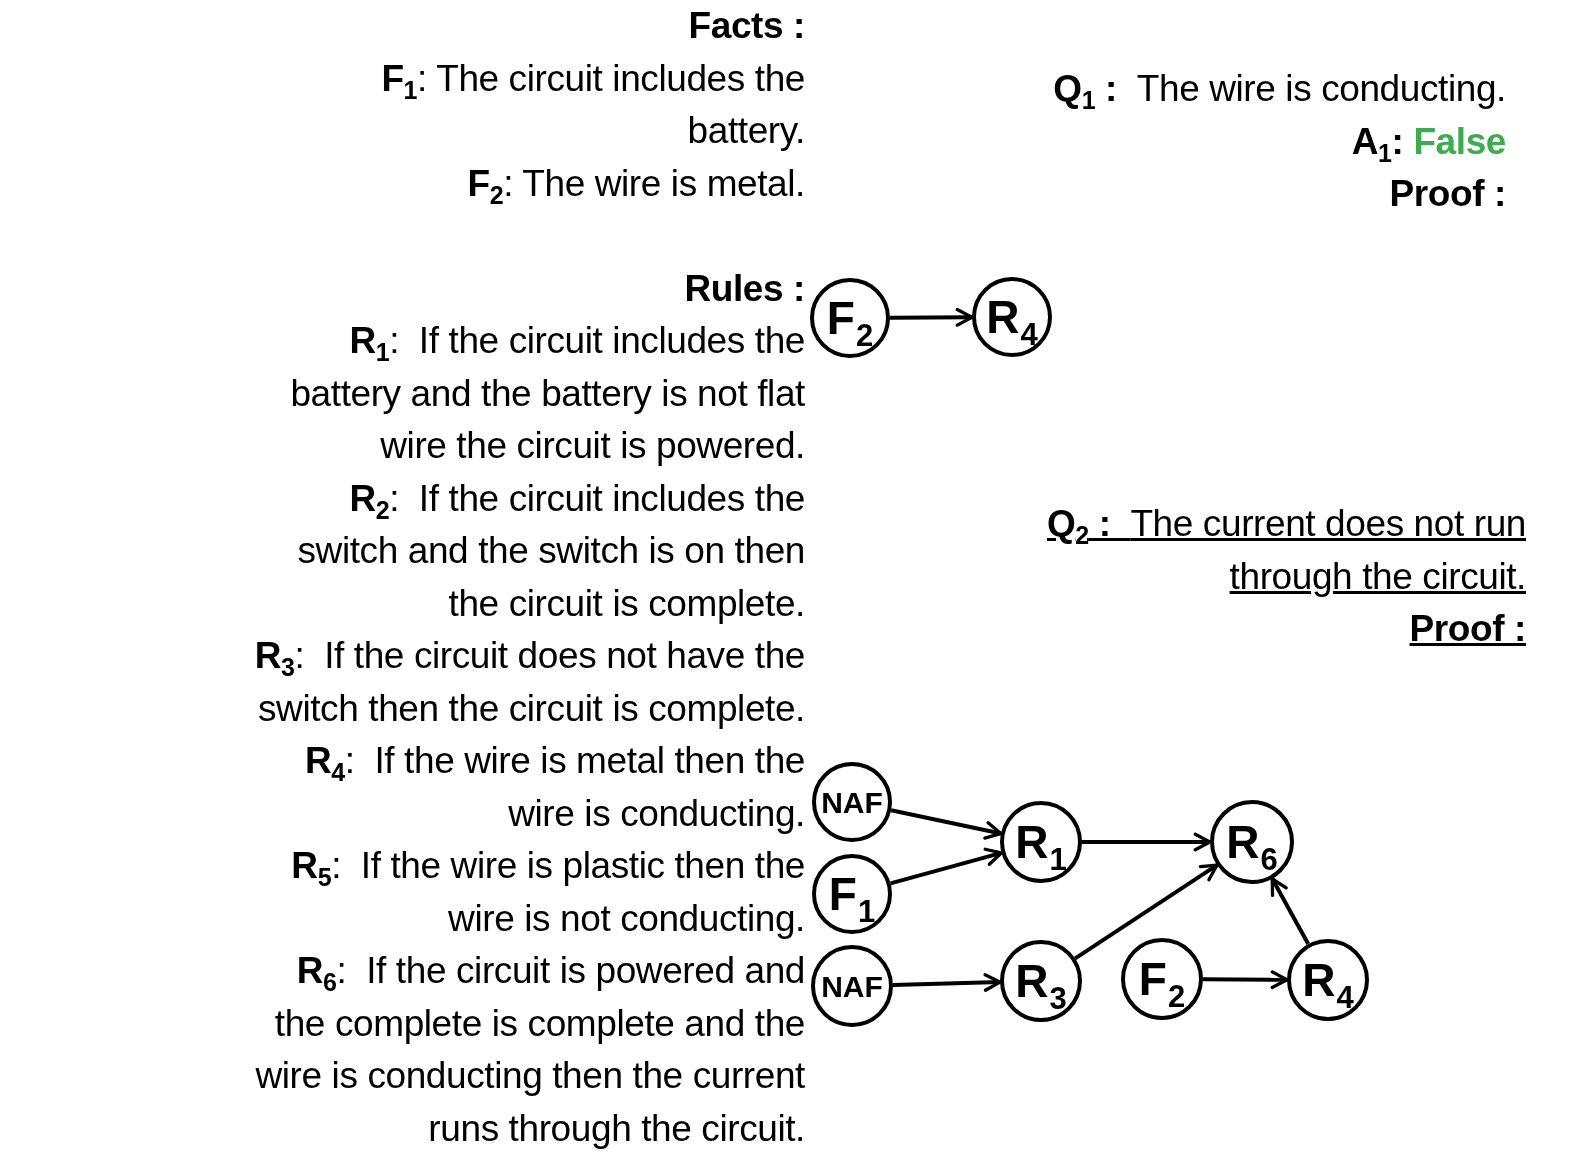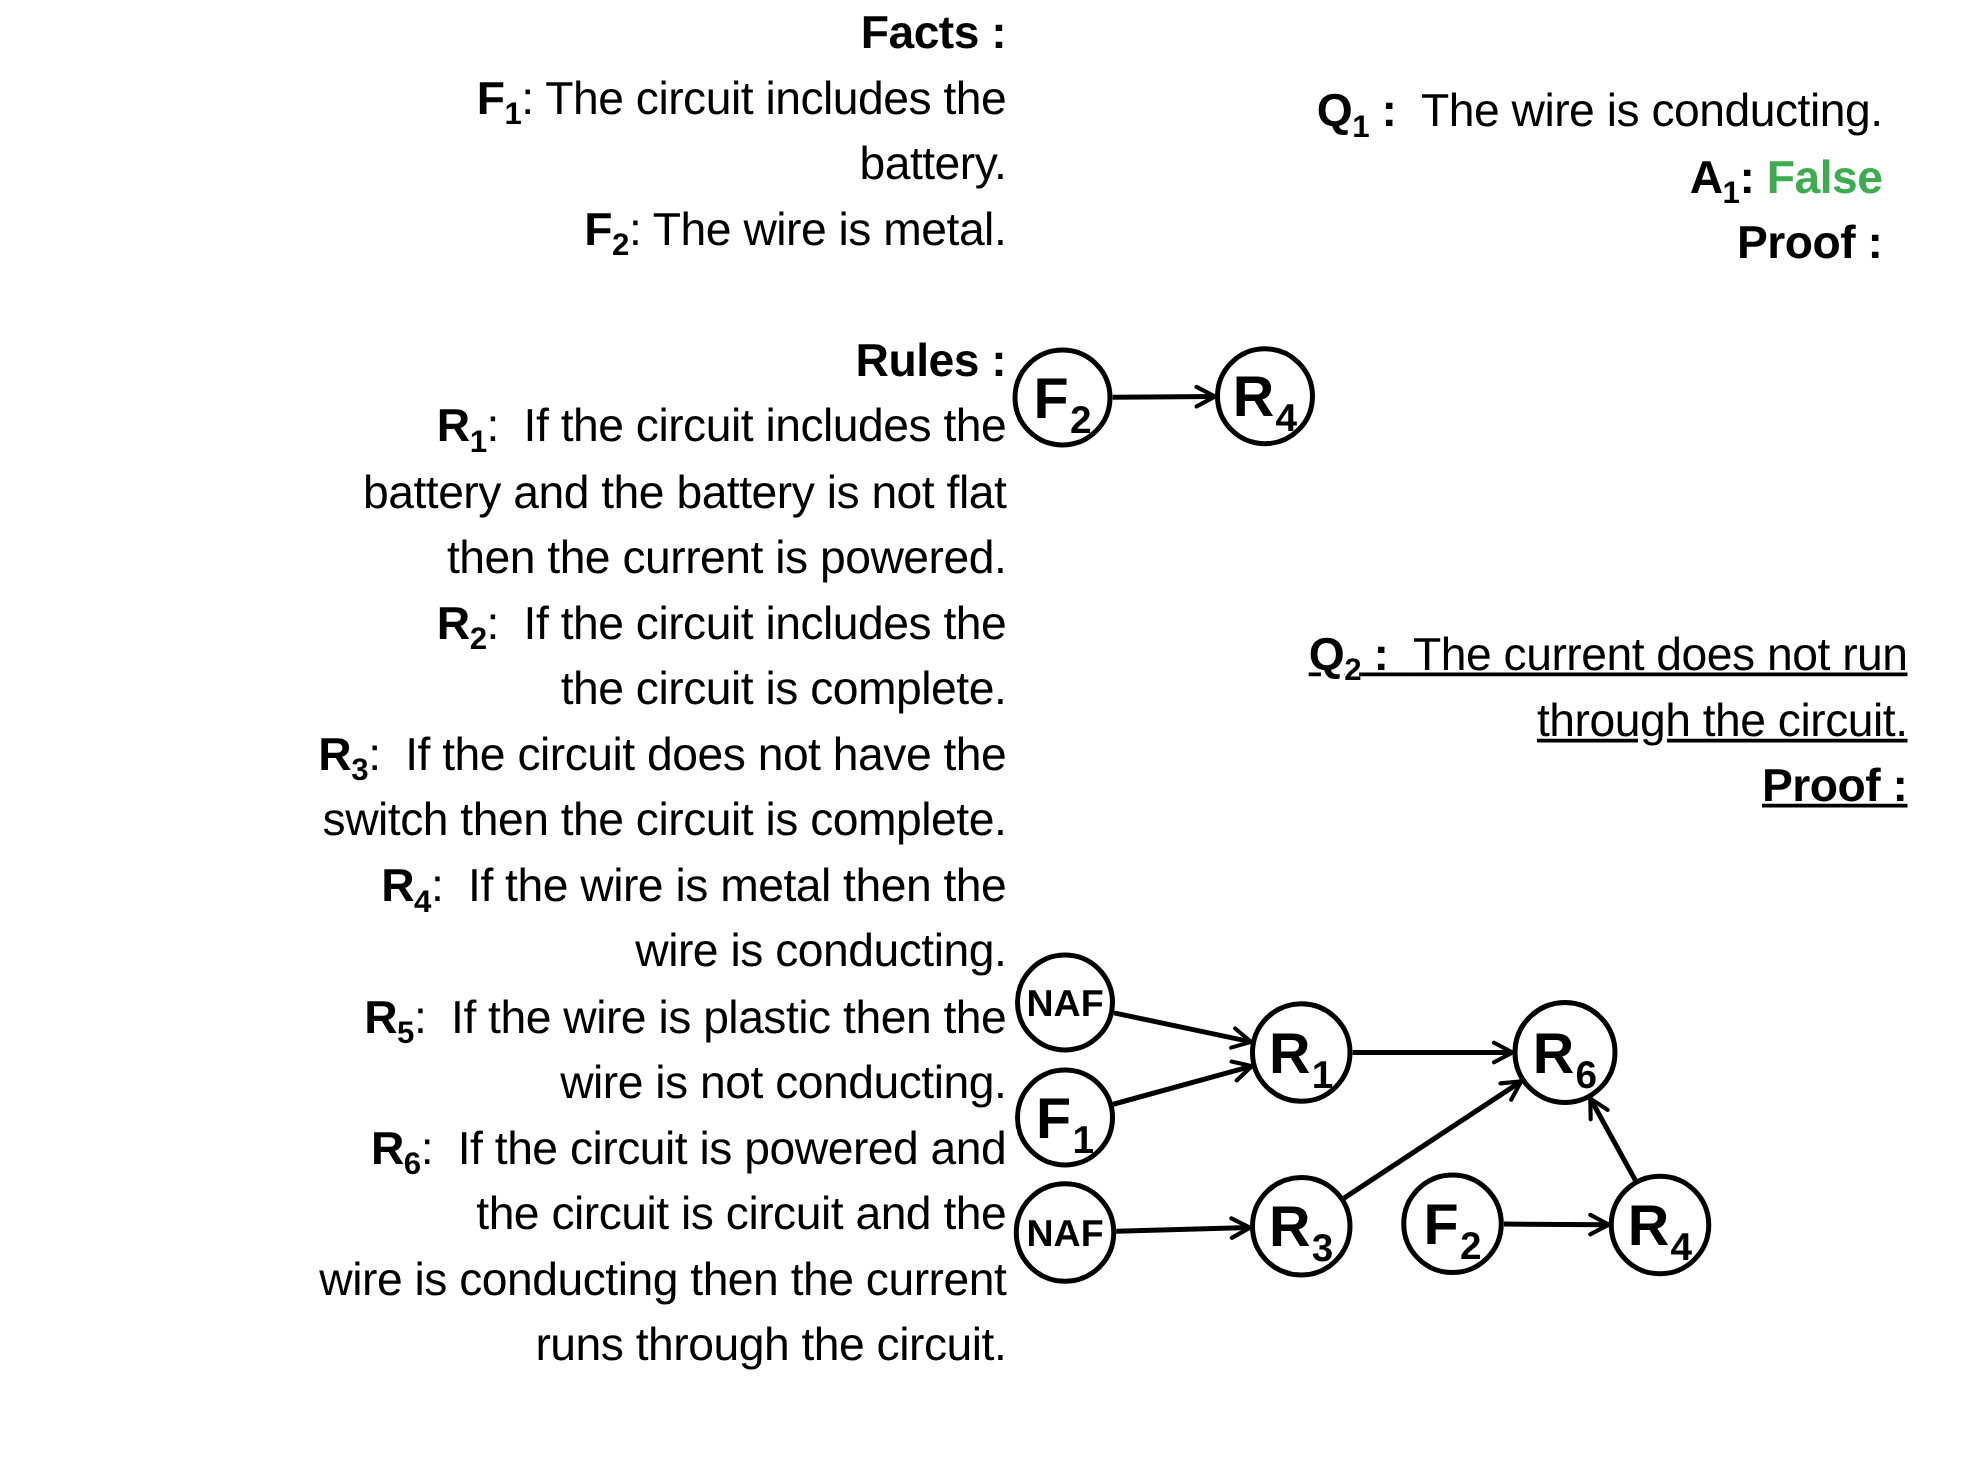--- a/index.html
+++ b/index.html
@@ -34,31 +34,32 @@
 
   <div class="textblock left-col">
       <div class="tline"><span class="b">Facts :</span></div>
       <div class="tline"><span class="b">F</span><sub class="b">1</sub><span>: The circuit includes the</span></div>
       <div class="tline"><span>battery.</span></div>
       <div class="tline"><span class="b">F</span><sub class="b">2</sub><span>: The wire is metal.</span></div>
       <div class="tline"></div>
       <div class="tline"><span class="b">Rules :</span></div>
       <div class="tline"><span class="b">R</span><sub class="b">1</sub><span>:  If the circuit includes the</span></div>
       <div class="tline"><span>battery and the battery is not flat</span></div>
-      <div class="tline"><span>then the current is powered.</span></div>
+      <div class="tline"><span>wire the circuit is powered.</span></div>
       <div class="tline"><span class="b">R</span><sub class="b">2</sub><span>:  If the circuit includes the</span></div>
+      <div class="tline"><span>switch and the switch is on then</span></div>
       <div class="tline"><span>the circuit is complete.</span></div>
       <div class="tline"><span class="b">R</span><sub class="b">3</sub><span>:  If the circuit does not have the</span></div>
       <div class="tline"><span>switch then the circuit is complete.</span></div>
       <div class="tline"><span class="b">R</span><sub class="b">4</sub><span>:  If the wire is metal then the</span></div>
       <div class="tline"><span>wire is conducting.</span></div>
       <div class="tline"><span class="b">R</span><sub class="b">5</sub><span>:  If the wire is plastic then the</span></div>
       <div class="tline"><span>wire is not conducting.</span></div>
       <div class="tline"><span class="b">R</span><sub class="b">6</sub><span>:  If the circuit is powered and</span></div>
-      <div class="tline"><span>the circuit is circuit and the</span></div>
+      <div class="tline"><span>the complete is complete and the</span></div>
       <div class="tline"><span>wire is conducting then the current</span></div>
       <div class="tline"><span>runs through the circuit.</span></div>
     </div>
 
   <div class="textblock q1-block">
       <div class="tline"><span class="b">Q</span><sub class="b">1</sub><span class="b"> :  </span><span>The wire is conducting.</span></div>
       <div class="tline"><span class="b">A</span><sub class="b">1</sub><span class="b">: </span><span class="b" style="color: rgb(61, 172, 81);">False</span></div>
       <div class="tline"><span class="b">Proof :</span></div>
     </div>
 

